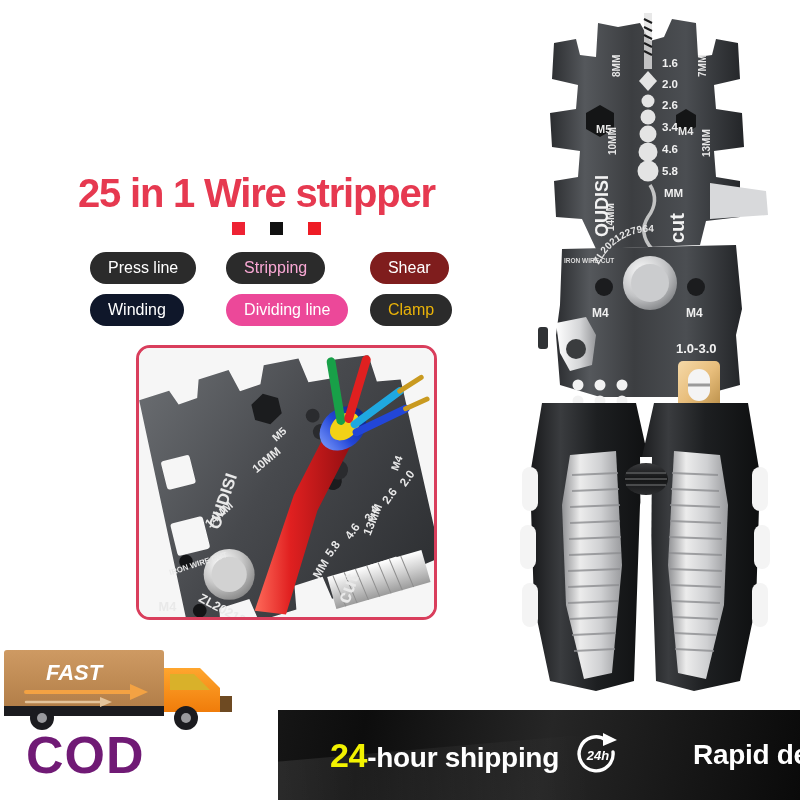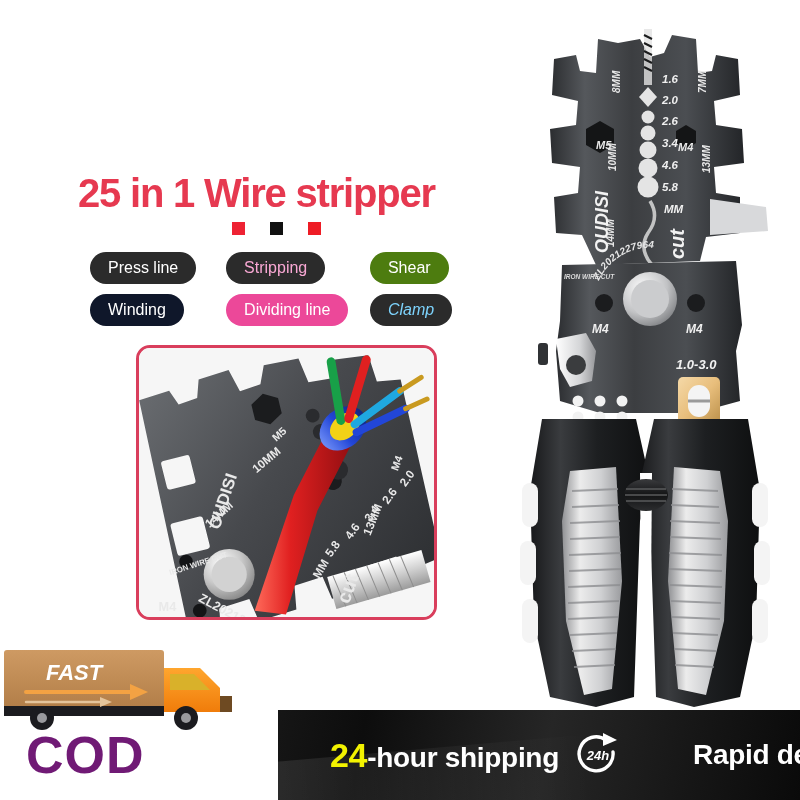--- a/index.html
+++ b/index.html
@@ -62,21 +62,21 @@
     left: 136px; top: 345px;
     width: 301px; height: 275px;
     border: 3px solid #D93E5C;
     border-radius: 14px;
     background: #f7f7f7;
     overflow: hidden;
   }
   #inset-canvas { position: absolute; inset: 0; }
 
   
-  #tool { position: absolute; left: 500px; top: 21px; width: 290px; height: 690px; font-style: italic; }
+  #tool { position: absolute; left: 500px; top: 5px; width: 290px; height: 690px; }
 
   
   #banner {
     position: absolute;
     left: 0; bottom: 0;
     width: 800px; height: 90px;
     background: linear-gradient(100deg,#0b0b0b 0%,#1f1f1f 22%,#0d0d0d 45%,#262626 68%,#0a0a0a 100%);
     overflow: hidden;
   }
   #banner::after {
@@ -144,32 +144,32 @@
 
 <div id="pills">
   <div class="pill-row">
     <span class="pill-slot">
       <span class="pill" style="background: rgb(43, 43, 43); color: rgb(255, 255, 255);">Press line</span>
     </span>
     <span class="pill-slot">
       <span class="pill" style="background: rgb(43, 43, 43); color: #f9a8d4;">Stripping</span>
     </span>
     <span class="pill-slot">
-      <span class="pill" style="background: #4d7c0f; color: rgb(255, 255, 255);">Shear</span>
+      <span class="pill" style="background: #7f1d1d; color: rgb(255, 255, 255);">Shear</span>
     </span>
   </div>
   <div class="pill-row">
     <span class="pill-slot">
       <span class="pill" style="background: #0f172a; color: rgb(255, 255, 255);">Winding</span>
     </span>
     <span class="pill-slot">
       <span class="pill" style="background: #ec4899; color: rgb(255, 255, 255);">Dividing line</span>
     </span>
     <span class="pill-slot">
-      <span class="pill" style="background: rgb(43, 43, 43); color: #7dd3fc; font-style: italic;">Clamp</span>
+      <span class="pill" style="background: rgb(43, 43, 43); color: #eab308;">Clamp</span>
     </span>
   </div>
 </div>
 
 <div id="inset" style="border-color: rgb(217, 62, 92);">
   <svg id="inset-canvas" viewBox="0 0 301 275">
     <defs>
       <linearGradient id="igMetal" x1="0" y1="0" x2="1" y2="1">
         <stop offset="0" stop-color="#6a6d71"></stop>
         <stop offset="0.45" stop-color="#47494d"></stop>

